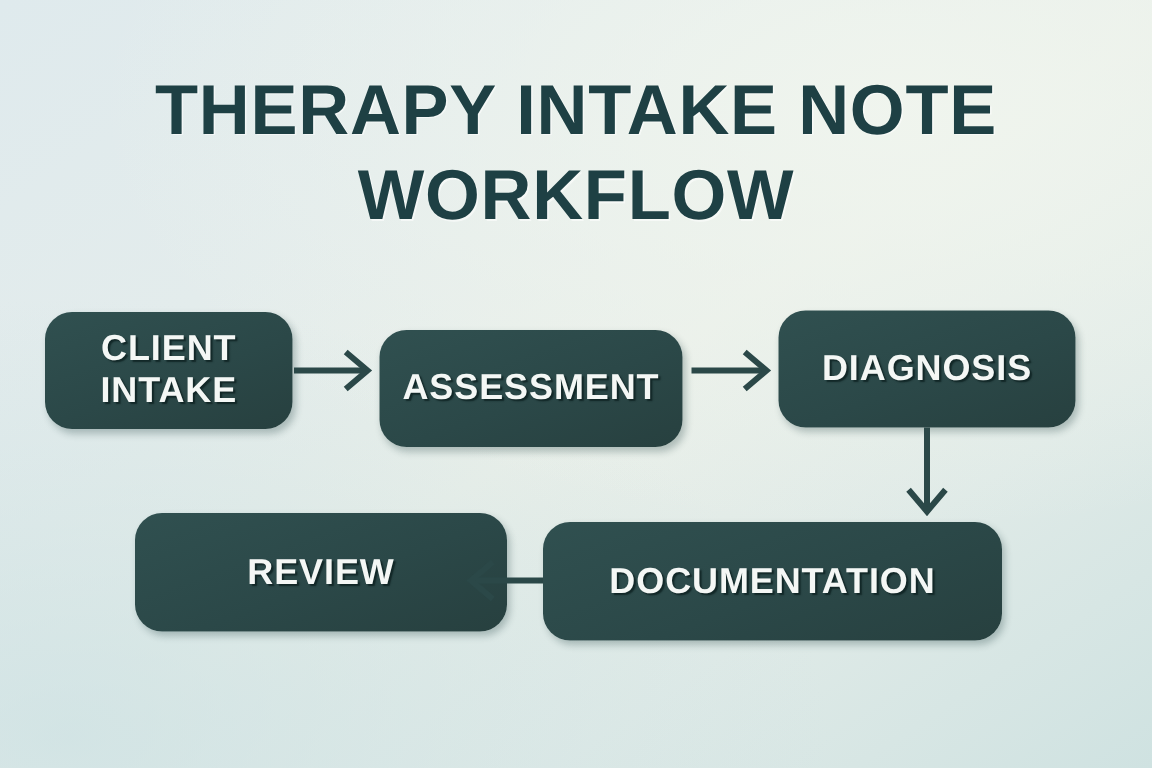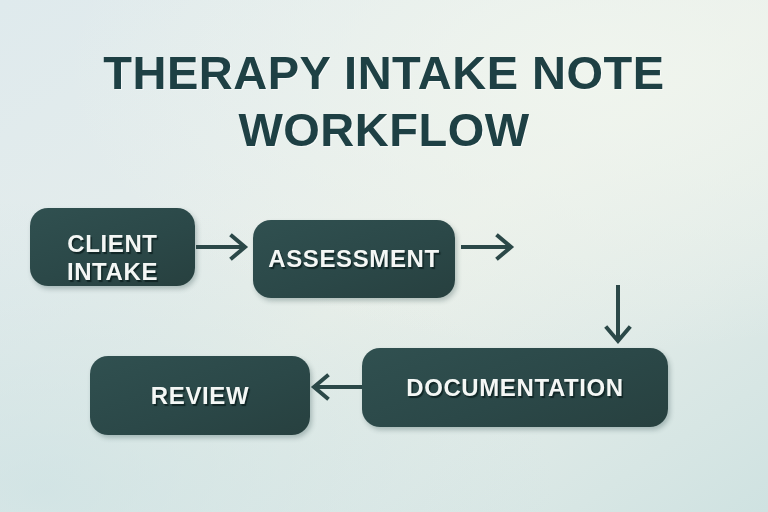--- a/index.html
+++ b/index.html
@@ -80,21 +80,21 @@
   }
 </style>
 </head>
 <body>
 
 <div id="canvas">
 
   <div id="title">THERAPY INTAKE NOTE
 WORKFLOW</div>
 
-  <div class="node" style="left:30px; top:208px; width:165px; height:78px;align-items:flex-end;">
+  <div class="node" style="left:30px; top:208px; width:165px; height:78px;">
     <span>CLIENT
 INTAKE</span>
   </div>
 
   <div class="arrow" style="left:196px; top:232px; width:57px; height:30px;">
     <svg width="57" height="30" viewBox="0 0 57 30">
       <line x1="0" y1="15" x2="47" y2="15" stroke="#2b4848" stroke-width="4"></line>
       <polyline points="36,4 49,15 36,26" fill="none" stroke="#2b4848" stroke-width="4" stroke-linecap="square" stroke-linejoin="miter"></polyline>
     </svg>
   </div>
@@ -103,29 +103,32 @@
     <span>ASSESSMENT</span>
   </div>
 
   <div class="arrow" style="left:461px; top:232px; width:58px; height:30px;">
     <svg width="58" height="30" viewBox="0 0 58 30">
       <line x1="0" y1="15" x2="48" y2="15" stroke="#2b4848" stroke-width="4"></line>
       <polyline points="37,4 50,15 37,26" fill="none" stroke="#2b4848" stroke-width="4" stroke-linecap="square" stroke-linejoin="miter"></polyline>
     </svg>
   </div>
 
+  <div class="node" style="left:519px; top:207px; width:198px; height:78px;">
+    <span>DIAGNOSIS</span>
+  </div>
 
   <div class="arrow" style="left:602px; top:285px; width:32px; height:64px;">
     <svg width="32" height="64" viewBox="0 0 32 64">
       <line x1="16" y1="0" x2="16" y2="54" stroke="#2b4848" stroke-width="4"></line>
       <polyline points="5,43 16,56 27,43" fill="none" stroke="#2b4848" stroke-width="4" stroke-linecap="square" stroke-linejoin="miter"></polyline>
     </svg>
   </div>
 
-  <div class="node" style="left:90px; top:356px; width:220px; height:79px;">
+  <div class="node" style="left:90px; top:342px; width:248px; height:79px;">
     <span>REVIEW</span>
   </div>
 
   <div class="arrow" style="left:313px; top:372px; width:51px; height:30px;">
     <svg width="51" height="30" viewBox="0 0 51 30">
       <line x1="51" y1="15" x2="3" y2="15" stroke="#2b4848" stroke-width="4"></line>
       <polyline points="14,4 1,15 14,26" fill="none" stroke="#2b4848" stroke-width="4" stroke-linecap="square" stroke-linejoin="miter"></polyline>
     </svg>
   </div>
 

